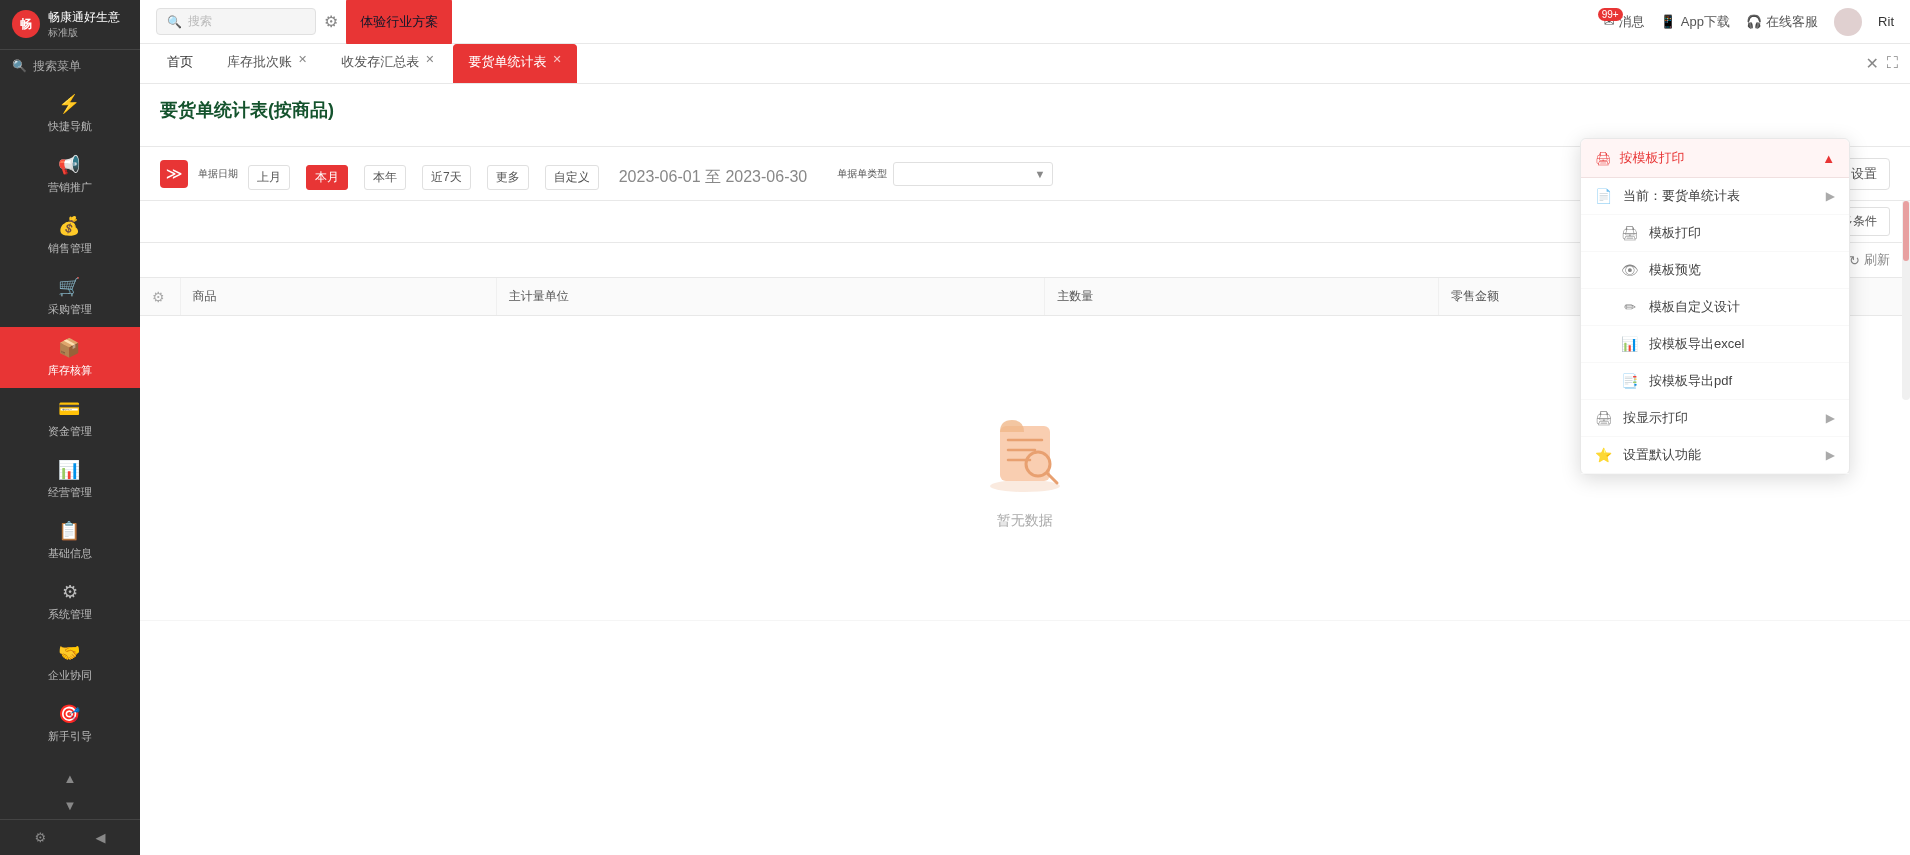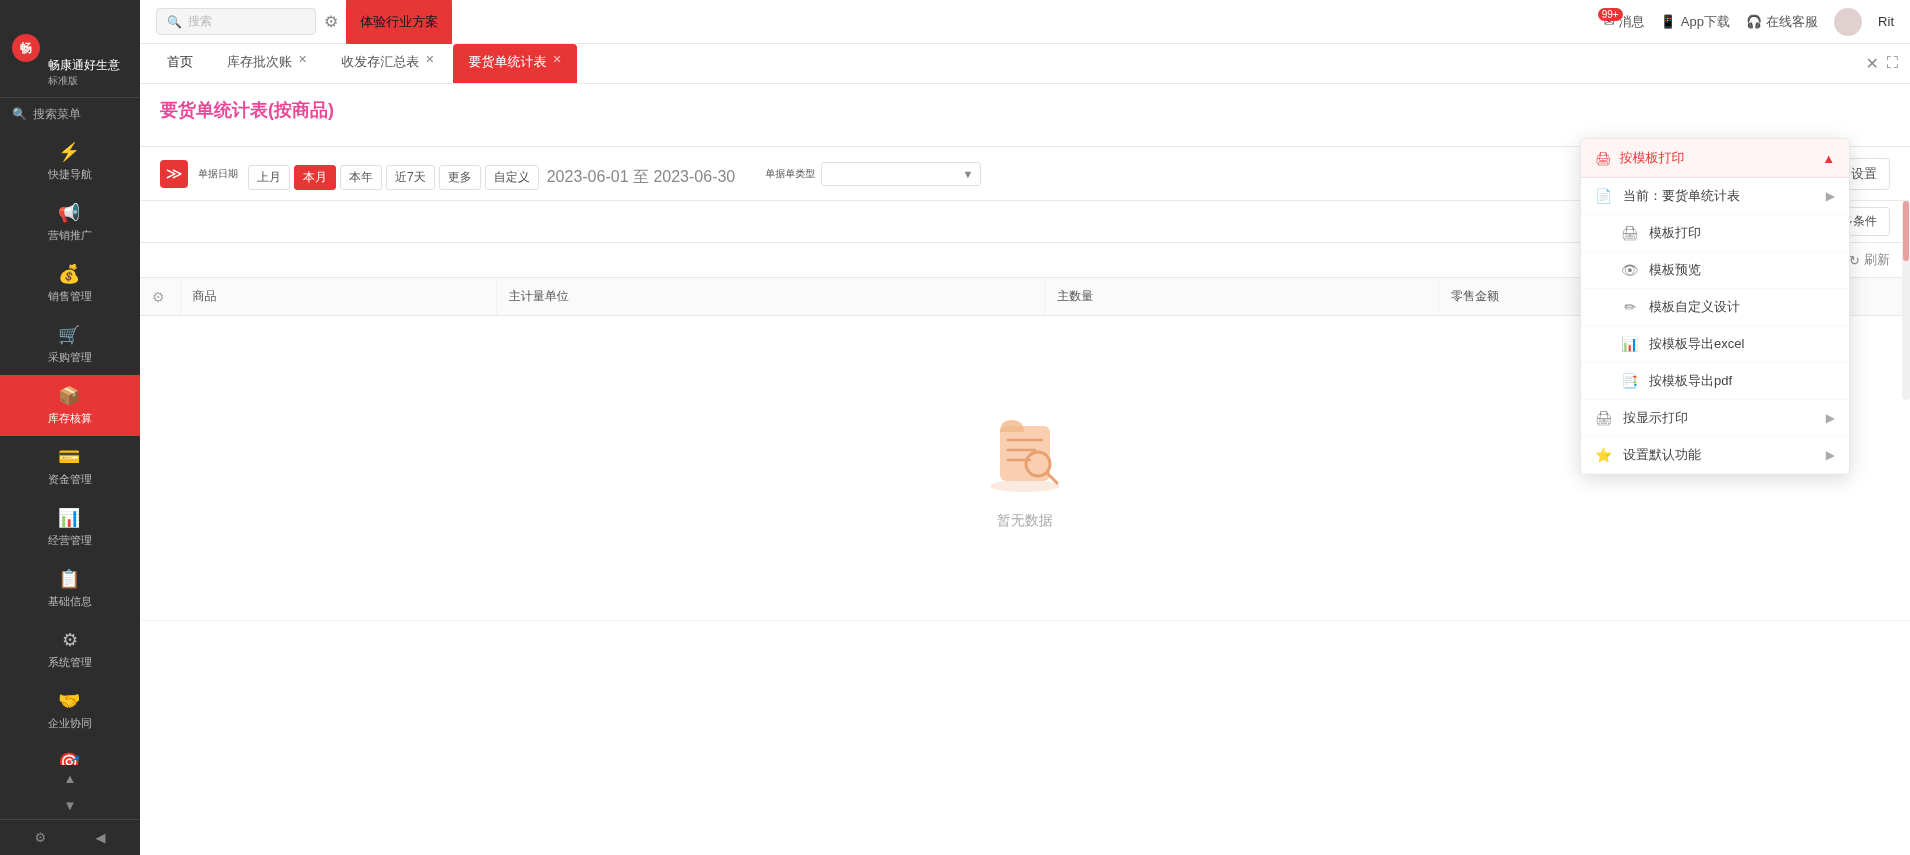--- a/index.html
+++ b/index.html
@@ -29,21 +29,21 @@
       background: #e83535;
       border-radius: 50%;
       display: flex;
       align-items: center;
       justify-content: center;
       font-size: 12px;
       color: #fff;
       font-weight: bold;
       flex-shrink: 0;
     }
-    .logo-text { font-size: 12px; line-height: 1.3; color: #fff; margin-top: 48px; }
+    .logo-text { font-size: 12px; line-height: 1.3; color: #fff; }
     .logo-text .sub { font-size: 10px; color: #aaa; }
 
     .sidebar-search {
       display: flex;
       align-items: center;
       padding: 8px 12px;
       gap: 6px;
       color: #aaa;
       cursor: pointer;
       font-size: 12px;
@@ -180,21 +180,21 @@
       border-color: #e83535;
     }
     .tab .close-btn { font-size: 11px; opacity: 0.7; cursor: pointer; }
 
     
     .page-header {
       background: #fff;
       padding: 14px 20px 10px;
       border-bottom: 1px solid #e8e8e8;
     }
-    .page-title { font-size: 18px; font-weight: bold; color: #ec4899; margin-bottom: 14px; }
+    .page-title { font-size: 18px; font-weight: bold; color: #14532d; margin-bottom: 14px; }
 
     
     .filter-bar {
       background: #fff;
       padding: 10px 20px;
       display: flex;
       align-items: center;
       gap: 10px;
       flex-wrap: wrap;
       border-bottom: 1px solid #e8e8e8;
@@ -206,21 +206,21 @@
       color: #fff;
       border: none;
       border-radius: 4px;
       cursor: pointer;
       display: flex;
       align-items: center;
       justify-content: center;
       font-size: 16px;
     }
     .filter-label { color: #555; font-size: 10px; white-space: nowrap; }
-    .date-btns { display: flex; gap: 4px; align-items: center; margin-top: 8px; }
+    .date-btns { display: flex; gap: 16px; align-items: center; margin-top: 8px; }
     .date-btn {
       padding: 3px 8px;
       border: 1px solid #e0e0e0;
       border-radius: 3px;
       background: #fff;
       font-size: 12px;
       cursor: pointer;
       color: #555;
     }
     .date-btn.active { background: #e83535; color: #fff; border-color: #e83535; }

